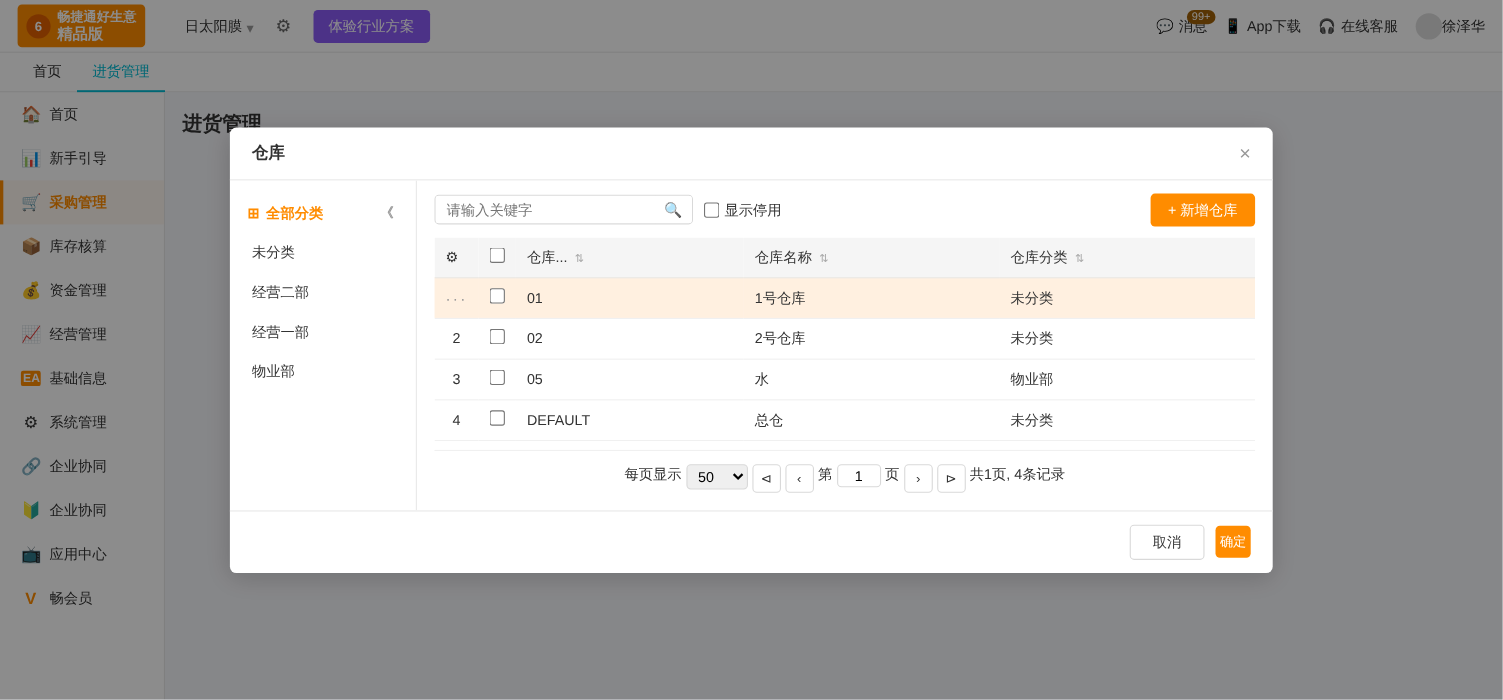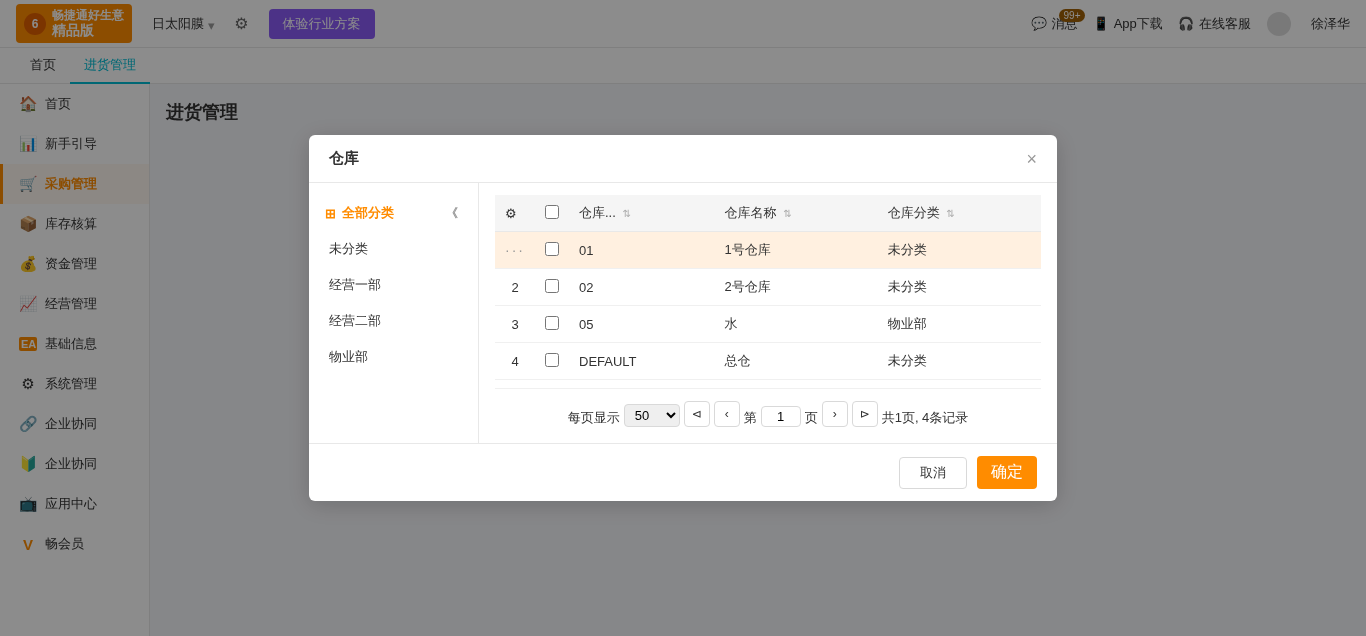--- a/index.html
+++ b/index.html
@@ -11,26 +11,26 @@
       background: #fff; border-bottom: 1px solid #e8e8e8;
       padding: 0 16px; gap: 12px;
     }
     .logo-area {
       display: flex; align-items: center; gap: 6px;
       background: #ff8c00; padding: 4px 8px; border-radius: 4px;
       color: #fff; font-weight: bold; font-size: 14px;
     }
     .logo-icon { width: 22px; height: 22px; background: #e06000; border-radius: 50%; display:flex;align-items:center;justify-content:center; font-size:12px; color:#fff; }
     .brand-name { font-size: 12px; line-height: 1.2; }
-    .header-store { display:flex;align-items:flex-end;gap:4px; font-size:13px; color:#333; margin-left:8px; }
+    .header-store { display:flex;align-items:flex-end;gap:4px; font-size:13px; color:#333; margin-left:24px; }
     .gear-btn { width:30px;height:30px;display:flex;align-items:center;justify-content:center;cursor:pointer;color:#666;font-size:16px; }
     .trial-btn { background:#8b5cf6;color:#fff;border:none;padding:6px 14px;border-radius:4px;cursor:pointer;font-size:13px; }
     .header-right { margin-left:auto;display:flex;align-items:center;gap:16px; }
     .badge { background:#a16207;color:#fff;border-radius:10px;padding:1px 5px;font-size:10px;position:absolute;top:-6px;right:-8px; }
-    .header-user { display:flex;align-items:center;gap:20px;cursor:pointer;color:#333; }
+    .header-user { display:flex;align-items:center;gap:0;cursor:pointer;color:#333; }
 
     
     .nav-bar {
       display:flex;align-items:center;height:36px;
       background:#fff;border-bottom:1px solid #e8e8e8;
       padding:0 16px; gap:0;
     }
     .nav-tab { padding:0 14px;height:36px;display:flex;align-items:center;cursor:pointer;color:#333;font-size:13px;border-bottom:2px solid transparent; }
     .nav-tab.active { color:#00bcd4;border-bottom:2px solid #00bcd4; }
 
@@ -55,21 +55,21 @@
 
     
     .overlay {
       position:fixed;top:0;left:0;width:100%;height:100%;
       background:rgba(0,0,0,0.45);z-index:100;
       display:flex;align-items:center;justify-content:center;
     }
 
     
     .modal {
-      background:#fff;border-radius:6px;width:748px;max-height:560px;
+      background:#fff;border-radius:6px;width:948px;max-height:560px;
       display:flex;flex-direction:column;box-shadow:0 4px 24px rgba(0,0,0,0.18);
     }
     .modal-header {
       display:flex;align-items:center;justify-content:space-between;
       padding:14px 20px;border-bottom:1px solid #e8e8e8;
     }
     .modal-title { font-size:15px;font-weight:bold;color:#333; }
     .modal-close { cursor:pointer;color:#999;font-size:18px;line-height:1; }
     .modal-body { display:flex;flex:1;overflow:hidden; }
 
@@ -116,39 +116,39 @@
     .data-table tr.highlighted td { background:#fff0e0; }
     .table-wrap { overflow:auto;flex:1; }
     .col-num { width:40px;text-align:center; }
     .col-check { width:32px;text-align:center; }
     .col-gear { width:40px;text-align:center; }
     .sort-icon { color:#aaa;font-size:10px;margin-left:3px; }
     .checkbox { width:14px;height:14px;cursor:pointer; }
 
     
     .pagination {
-      display:flex;align-items:flex-end;justify-content:center;
+      display:flex;align-items:flex-start;justify-content:center;
       gap:4px;padding:12px 0 4px 0;font-size:13px;color:#333;
       border-top:1px solid #f0f0f0;margin-top:8px;
     }
     .page-size-select { border:1px solid #d9d9d9;border-radius:4px;padding:2px 6px;font-size:13px;cursor:pointer; }
     .page-btn {
       width:26px;height:26px;border:1px solid #d9d9d9;border-radius:4px;
       background:#fff;cursor:pointer;display:flex;align-items:center;justify-content:center;color:#333;
       font-size:12px;
     }
     .page-input { width:40px;border:1px solid #d9d9d9;border-radius:4px;text-align:center;padding:2px 4px;font-size:13px; }
 
     
     .modal-footer {
       display:flex;align-items:center;justify-content:flex-end;
       gap:10px;padding:12px 20px;border-top:1px solid #e8e8e8;
     }
     .cancel-btn { padding:6px 20px;border:1px solid #d9d9d9;border-radius:4px;background:#fff;cursor:pointer;font-size:13px;color:#333; }
-    .confirm-btn { padding:6px 14px;border:none;border-radius:4px;background:#ff8c00;color:#fff;cursor:pointer;font-size:16px; }
+    .confirm-btn { padding:6px 4px;border:none;border-radius:4px;background:#ff8c00;color:#fff;cursor:pointer;font-size:12px; }
 
     
     .dots-btn { color:#999;cursor:pointer;letter-spacing:2px;font-size:14px; }
     .header-icon-item { display:flex;align-items:center;gap:4px;cursor:pointer;color:#333;font-size:13px;position:relative; }
   </style>
 </head>
 <body>
 
 <div class="top-header">
   <div class="logo-area">
@@ -273,32 +273,43 @@
       <div class="cat-sidebar">
         <div class="cat-header">
           <span style="color:#ff8c00;">⊞</span>
           <span>全部分类</span>
           <div class="collapse-btn">《</div>
         </div>
         <div class="cat-item">
           <span>未分类</span>
         </div>
         <div class="cat-item">
+          <span>经营二部</span>
+        </div>
+        <div class="cat-item">
           <span>经营一部</span>
-        </div>
-        <div class="cat-item">
-          <span>经营二部</span>
         </div>
         <div class="cat-item">
           <span>物业部</span>
         </div>
       </div>
 
       <div class="modal-main">
 
+        <div class="search-bar">
+          <div class="search-input-wrap">
+            <input class="search-input" type="text" placeholder="请输入关键字" style="">
+            <button class="search-icon-btn">🔍</button>
+          </div>
+          <div class="show-disabled">
+            <input type="checkbox" class="checkbox" style="">
+            <span>显示停用</span>
+          </div>
+          <button class="add-btn">+ 新增仓库</button>
+        </div>
 
         <div class="table-wrap">
           <table class="data-table">
             <thead>
               <tr>
                 <th class="col-gear">
                   <span>⚙</span>
                 </th>
                 <th class="col-check">
                   <input type="checkbox" class="checkbox" style="">

